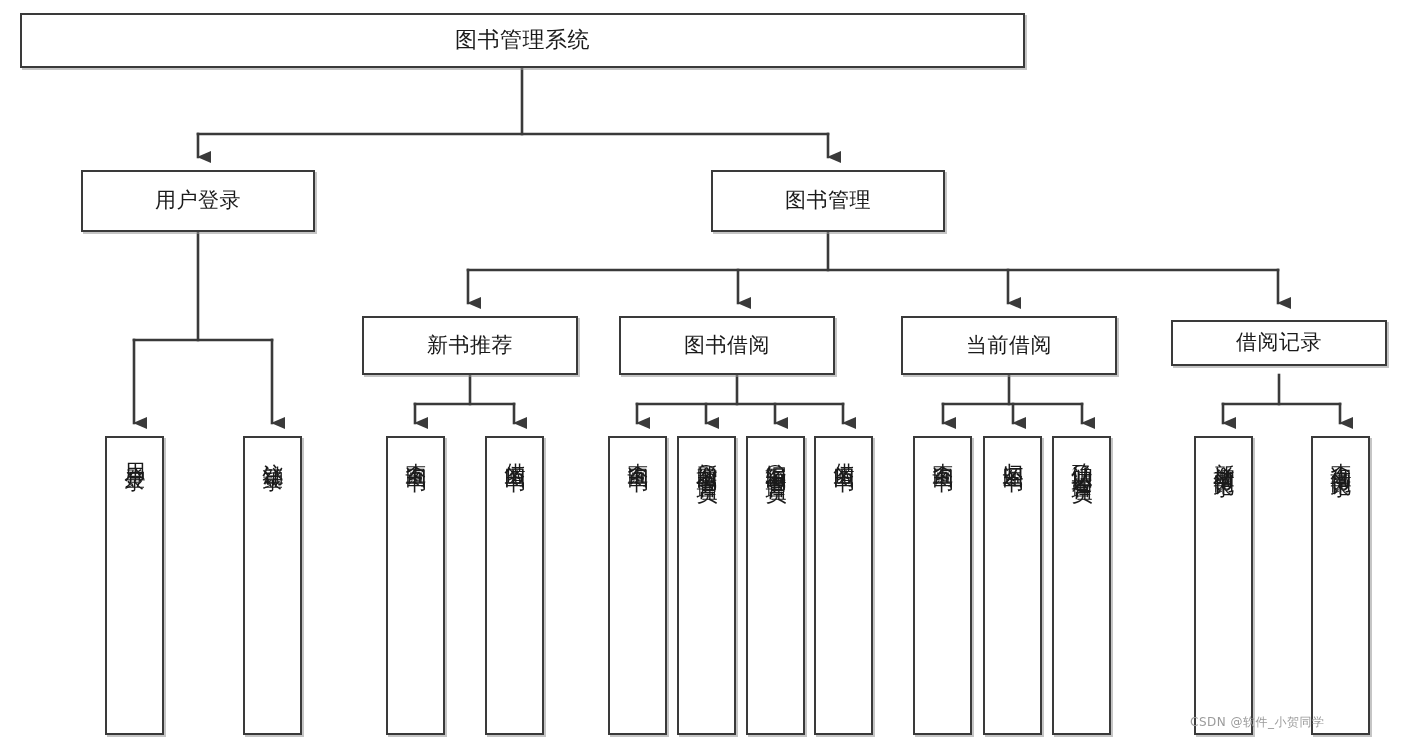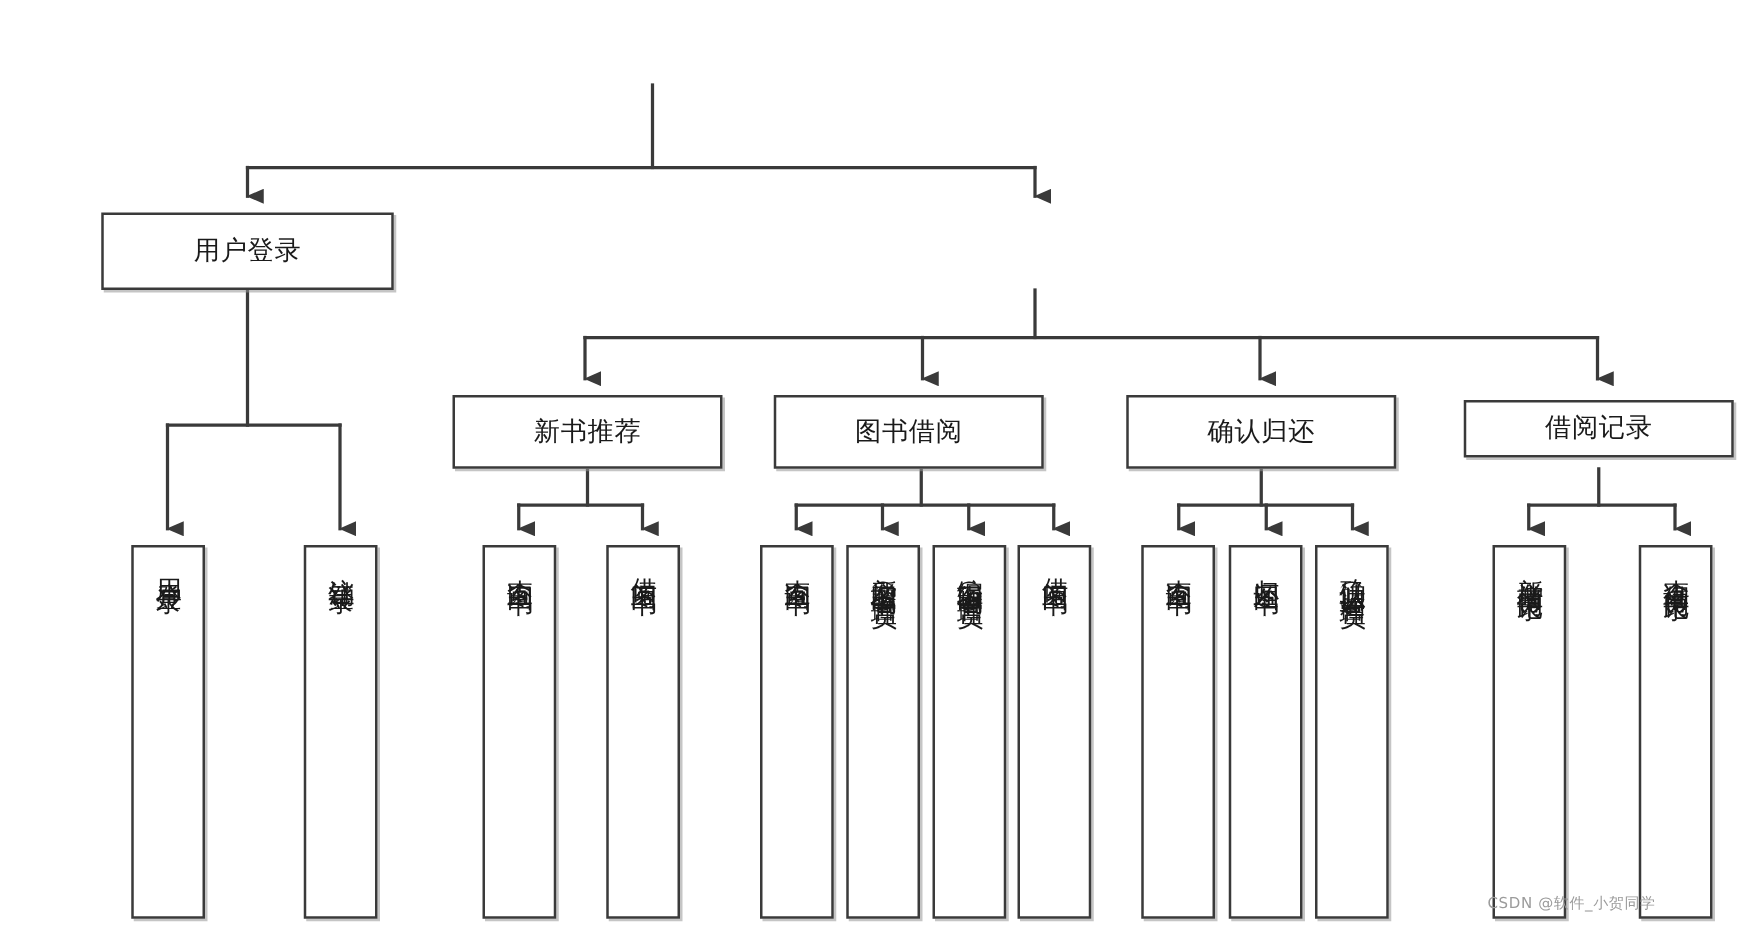--- a/index.html
+++ b/index.html
@@ -117,33 +117,39 @@
       <path d="M 1013 404 L 1013 423" marker-end="url(#arrow)"></path>
       <path d="M 1082 404 L 1082 423" marker-end="url(#arrow)"></path>
 
       <path d="M 1279 375 L 1279 404"></path>
       <path d="M 1223 404 L 1340 404"></path>
       <path d="M 1223 404 L 1223 423" marker-end="url(#arrow)"></path>
       <path d="M 1340 404 L 1340 423" marker-end="url(#arrow)"></path>
     </g>
   </svg>
 
+  <div class="node horiz root" style="left:20px; top:13px; width:1005px; height:55px;">
+    <span class="label">图书管理系统</span>
+  </div>
 
   <div class="node horiz" style="left:81px; top:170px; width:234px; height:62px;">
     <span class="label">用户登录</span>
+  </div>
+  <div class="node horiz" style="left:711px; top:170px; width:234px; height:62px;">
+    <span class="label">图书管理</span>
   </div>
 
   <div class="node horiz" style="left:362px; top:316px; width:216px; height:59px;">
     <span class="label">新书推荐</span>
   </div>
   <div class="node horiz" style="left:619px; top:316px; width:216px; height:59px;">
     <span class="label">图书借阅</span>
   </div>
   <div class="node horiz" style="left:901px; top:316px; width:216px; height:59px;">
-    <span class="label">确认归还</span>
+    <span class="label">当前借阅</span>
   </div>
   <div class="node horiz" style="left:1171px; top:320px; width:216px; height:46px;">
     <span class="label">借阅记录</span>
   </div>
 
   <div class="node vert" style="left:105px; top:436px; width:59px; height:299px;">
     <span class="label">用户登录</span>
   </div>
   <div class="node vert" style="left:243px; top:436px; width:59px; height:299px;">
     <span class="label">注销登录</span>

